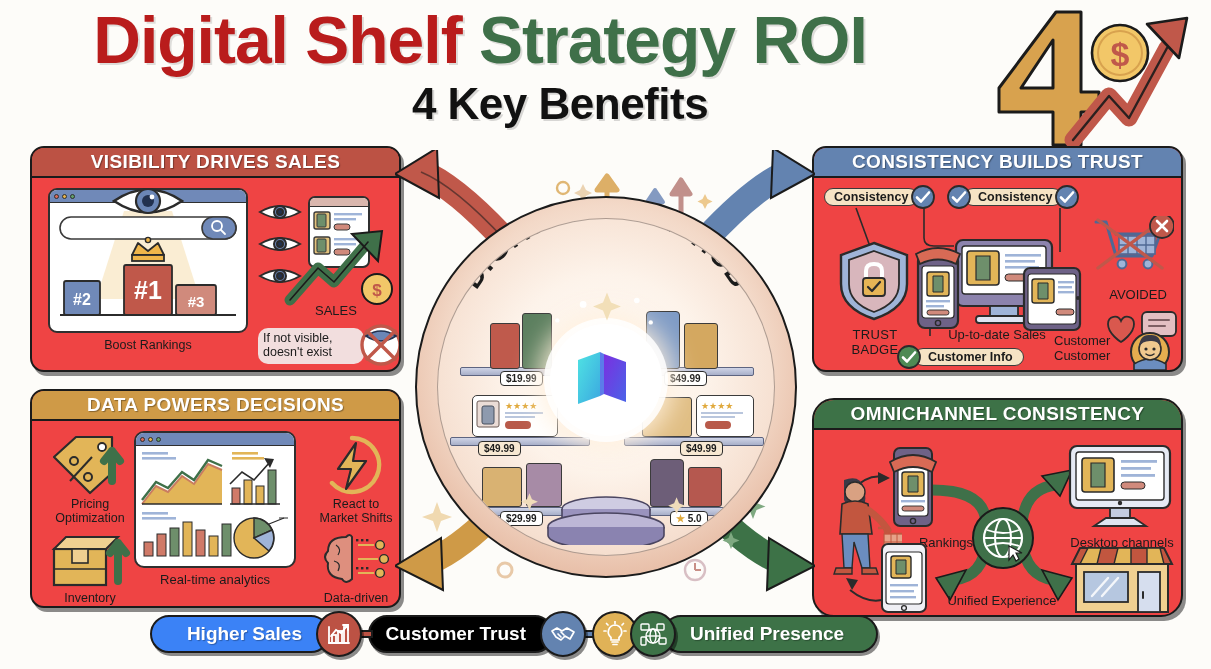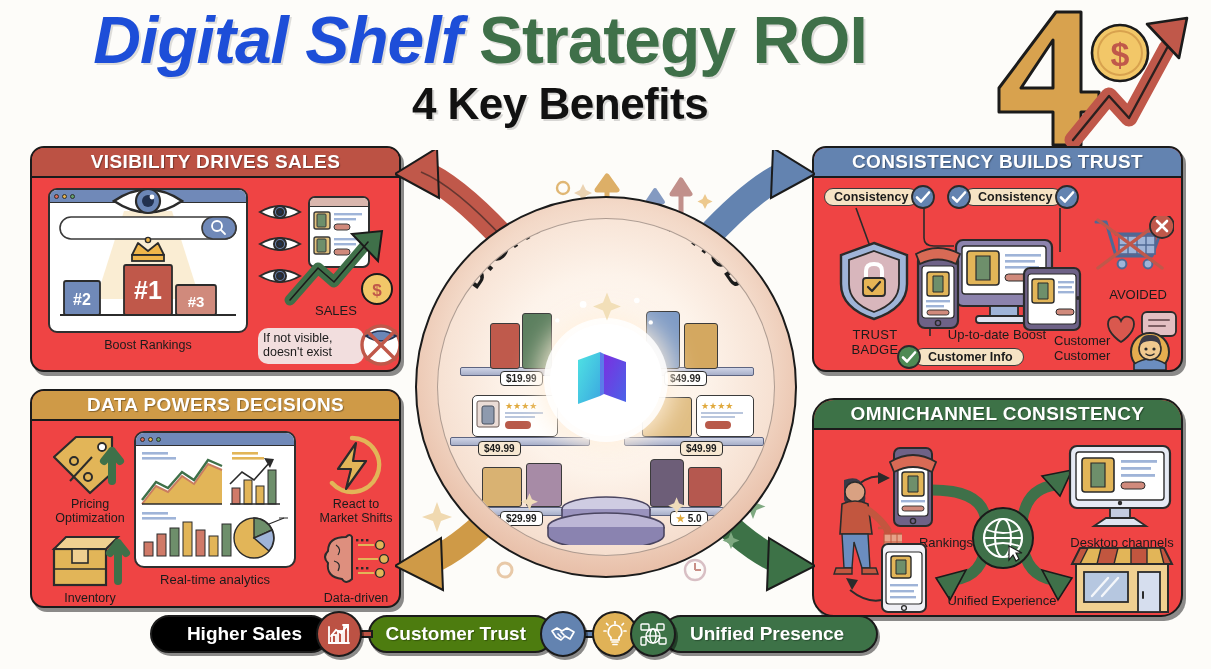--- a/index.html
+++ b/index.html
@@ -11,21 +11,21 @@
   }
   #stage { position: relative; width: 1211px; height: 669px; background: #FDFCF9; }
 
   
   #title-block { position: absolute; left: 0; top: 6px; width: 960px; text-align: center; }
   #main-title {
     font-size: 66px; font-weight: 900; letter-spacing: -1px;
     line-height: 1.05; white-space: nowrap;
     text-shadow: 2px 2px 0 rgba(0,0,0,.12);
   }
-  #main-title .t1 { color: #1d4ed8; font-style: italic; }
+  #main-title .t1 { color: #b91c1c; }
   #main-title .t2 { color: #3F7049; }
   #sub-title {
     margin-top: 4px; font-size: 44px; font-weight: 900; color: #111;
     letter-spacing: -.5px; padding-left: 160px;
     text-shadow: 2px 2px 0 rgba(0,0,0,.15);
   }
 
   
   #hero-4 { position: absolute; right: 0px; top: 0px; width: 230px; height: 150px; }
 
@@ -328,21 +328,21 @@
         <rect x="110" y="32" width="56" height="62" rx="6" fill="#6E6287" stroke="#2b2b2b" stroke-width="2.2"></rect>
         <rect x="114" y="38" width="48" height="50" rx="3" fill="#fff" stroke="#2b2b2b" stroke-width="1.2"></rect>
         <rect x="118" y="43" width="22" height="24" rx="2.6" fill="#E2B558" stroke="#2b2b2b" stroke-width="1.4"></rect>
         <path d="M124 47 h10 v16 h-10 z" fill="#6E8F6B" stroke="#2b2b2b" stroke-width="1"></path>
         <rect x="144" y="45" width="16" height="2.4" fill="#9fb4d8"></rect>
           <rect x="144" y="50" width="14" height="2.4" fill="#9fb4d8"></rect>
         <rect x="144" y="55" width="16" height="2.4" fill="#9fb4d8"></rect>
         <rect x="142" y="73" width="18" height="6" rx="3" fill="#D08A7C" stroke="#2b2b2b" stroke-width="1"></rect>
         <circle cx="164" cy="62" r="2" fill="#2b2b2b"></circle>
       </svg>
-      <div class="cap" style="left:118px; top:150px; width:130px; font-size:13px;">Up-to-date Boost</div>
+      <div class="cap" style="left:118px; top:150px; width:130px; font-size:13px;">Up-to-date Sales</div>
 
       <div style="position:absolute; left:82px; top:166px; display:flex; align-items:center;">
         <svg width="26" height="26" viewBox="0 0 26 26" style="margin-right:-8px; z-index:2;">
           <circle cx="13" cy="13" r="11" fill="#4E8A54" stroke="#2b2b2b" stroke-width="1.8"></circle>
           <path d="M7 13.5 L11 17.5 L19 8.5" fill="none" stroke="#fff" stroke-width="2.6" stroke-linecap="round" stroke-linejoin="round"></path>
         </svg>
         <div style="background:#F6E3C4; border:1.6px solid #3a3a3a; border-radius:11px; padding:1px 10px 1px 13px;
                     font-size:12.5px; font-weight:600; color:#1b1b1b;">Customer Info</div>
       </div>
 
@@ -740,41 +740,41 @@
         </g>
         <path d="M92 276 l2.5 6 l6 2.5 l-6 2.5 l-2.5 6 l-2.5 -6 l-6 -2.5 l6 -2.5 z" fill="#F0DCBA"></path>
         <path d="M240 280 l2.5 6 l6 2.5 l-6 2.5 l-2.5 6 l-2.5 -6 l-6 -2.5 l6 -2.5 z" fill="#F0DCBA"></path>
       </svg>
     </div>
   </div>
 
   <div id="banner">
 
     <div class="pill-group">
-      <div class="pill" style="background:#000000; width:180px; justify-content:flex-end; padding-right:26px;">
+      <div class="pill" style="background:#3b82f6; width:180px; justify-content:flex-end; padding-right:26px;">
         <span>Higher Sales</span>
       </div>
       <div class="pill-knob" style="background:#BC5244;">
         <svg width="26" height="24" viewBox="0 0 26 24">
           <g stroke="#fff" stroke-width="1.8" fill="none" stroke-linecap="round">
             <line x1="3" y1="21" x2="23" y2="21"></line>
               <line x1="3" y1="21" x2="3" y2="5"></line>
             <rect x="6" y="13" width="4" height="8"></rect>
               <rect x="12" y="9" width="4" height="12"></rect>
               <rect x="18" y="5" width="4" height="16"></rect>
             <path d="M5 14 L10 8 L15 11 L22 3"></path>
               <path d="M17 3 L22 3 L22 8"></path>
           </g>
         </svg>
       </div>
     </div>
     <div class="connector" style="background:#BC5244;"></div>
 
     <div class="pill-group">
-      <div class="pill" style="background:#4d7c0f; width:186px; justify-content:flex-end; padding-right:26px; margin-left:-2px;">
+      <div class="pill" style="background:#000000; width:186px; justify-content:flex-end; padding-right:26px; margin-left:-2px;">
         <span>Customer Trust</span>
       </div>
       <div class="pill-knob" style="background:#6383B0;">
         <svg width="28" height="22" viewBox="0 0 28 22">
           <g stroke="#fff" stroke-width="1.7" fill="none" stroke-linecap="round" stroke-linejoin="round">
             <path d="M3 8 L8 5 L13 8 L18 5 L25 9 L21 16 L16 13 L12 17 L7 14 Z"></path>
             <path d="M12 9 L15 12 M9 11 L12 14"></path>
           </g>
         </svg>
       </div>

